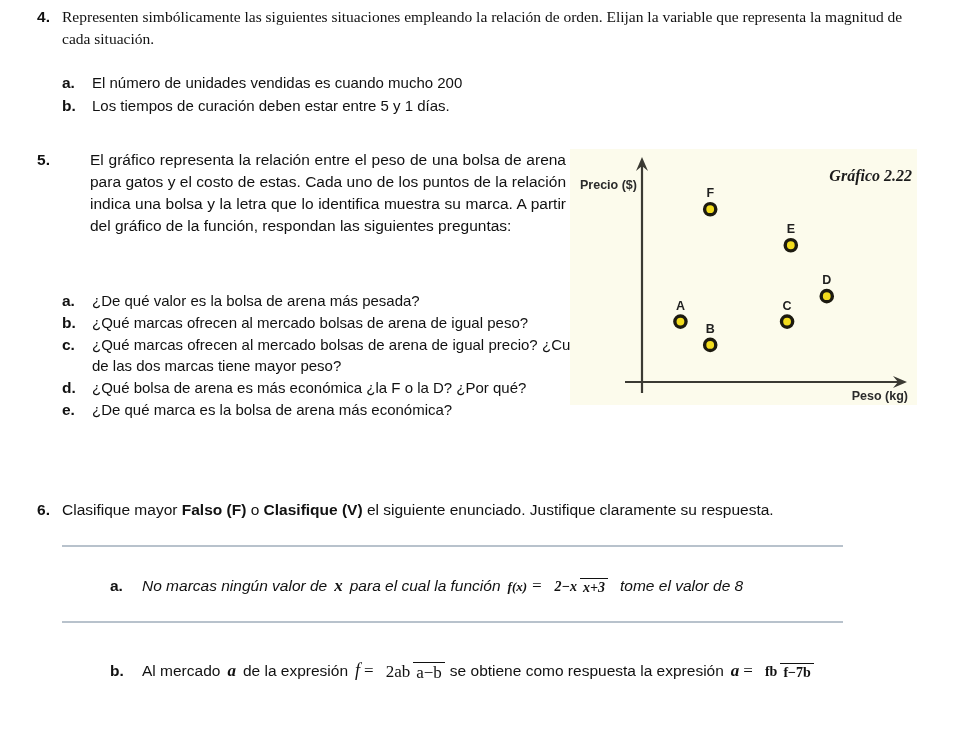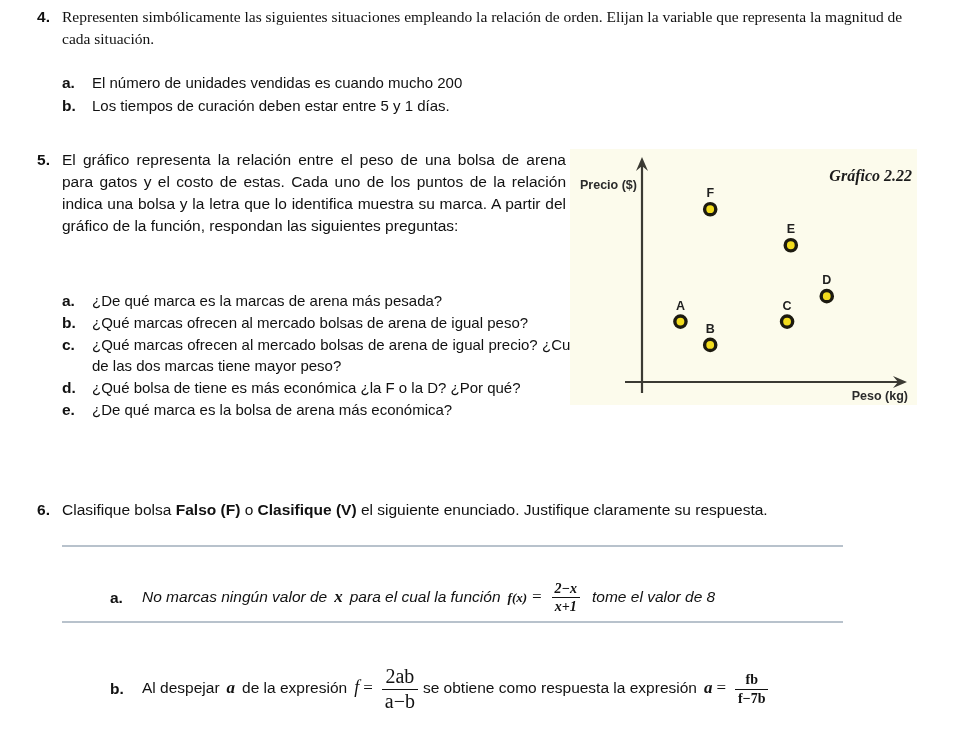--- a/index.html
+++ b/index.html
@@ -80,20 +80,21 @@
   #item5 {
     left: 26px;
     top: 149px;
     width: 540px;
   }
   #item5 .num { width: 24px; margin-right: 12px; }
   #item5 .body-col {
     width: 504px;
     text-align: justify;
     text-justify: inter-word;
+    margin-left: 28px;
   }
 
   #item5-sublist {
     left: 62px;
     top: 290px;
     width: 520px;
   }
   #item5-sublist .sub-letter { margin-right: 10px; }
   #item5-sublist .subitem { margin-bottom: 0px; }
   #item5-sublist .sub-text.justify {
@@ -155,35 +156,35 @@
     white-space: nowrap;
   }
   .up-text {
     font-size: 15.5px;
     white-space: nowrap;
   }
 
   
   .frac {
     display: inline-flex;
-    flex-direction: column;
-    align-items: center;
+    flex-direction: row;
+    align-items: flex-end;
     vertical-align: middle;
-    margin: 6px 5px;
+    margin: 0 5px;
     line-height: 1.08;
   }
   .frac .top {
     padding: 0 3px 1px 3px;
   }
   .frac .bot {
     border-top: 1.4px solid #111;
     padding: 1px 3px 0 3px;
   }
   .frac-sm { font-size: 14px; }
-  .frac-md { font-size: 20px; }
+  .frac-md { font-size: 17px; }
   .mi-b {
     font-family: "Liberation Serif", serif;
     font-style: italic;
     font-weight: bold;
   }
   .mn {
     font-family: "Liberation Serif", serif;
   }
   .mn-b {
     font-family: "Liberation Serif", serif;
@@ -227,33 +228,33 @@
 </div>
 
 <div class="item" id="item5">
   <div class="num">5.</div>
   <div class="body-col">El gráfico representa la relación entre el peso de una bolsa de arena para gatos y el costo de estas. Cada uno de los puntos de la relación indica una bolsa y la letra que lo identifica muestra su marca. A partir del gráfico de la función, respondan las siguientes preguntas:</div>
 </div>
 
 <div class="sublist" id="item5-sublist">
   <div class="subitem">
     <div class="sub-letter">a.</div>
-    <div class="sub-text">¿De qué marca es la marcas de arena más pesada?</div>
+    <div class="sub-text">¿De qué valor es la bolsa de arena más pesada?</div>
   </div>
   <div class="subitem">
     <div class="sub-letter">b.</div>
     <div class="sub-text justify">¿Qué marcas ofrecen al mercado bolsas de arena de igual peso?</div>
   </div>
   <div class="subitem">
     <div class="sub-letter">c.</div>
     <div class="sub-text justify">¿Qué marcas ofrecen al mercado bolsas de arena de igual precio? ¿Cuál de las dos marcas tiene mayor peso?</div>
   </div>
   <div class="subitem">
     <div class="sub-letter">d.</div>
-    <div class="sub-text">¿Qué bolsa de tiene es más económica ¿la F o la D? ¿Por qué?</div>
+    <div class="sub-text">¿Qué bolsa de arena es más económica ¿la F o la D? ¿Por qué?</div>
   </div>
   <div class="subitem">
     <div class="sub-letter">e.</div>
     <div class="sub-text">¿De qué marca es la bolsa de arena más económica?</div>
   </div>
 </div>
 
 <div id="figure">
   <svg id="chart-svg" width="347" height="256" viewBox="0 0 347 256">
 
@@ -290,36 +291,36 @@
         </g>
       </g>
     <text id="chart-title" x="342" y="32" text-anchor="end" font-family="'Liberation Serif', serif" font-style="italic" font-weight="bold" font-size="16" fill="#1b1b1b">Gráfico 2.22</text>
     <text id="chart-ylabel" x="10" y="40" font-family="'Liberation Sans', sans-serif" font-weight="bold" font-size="12.5" fill="#2b2b2b">Precio ($)</text>
     <text id="chart-xlabel" x="338" y="251" text-anchor="end" font-family="'Liberation Sans', sans-serif" font-weight="bold" font-size="12.5" fill="#2b2b2b">Peso (kg)</text>
   </svg>
 </div>
 
 <div class="item" id="item6">
   <div class="num">6.</div>
-  <div class="body-col"><span>Clasifique bolsa </span><span class="bold-inline">Falso (F)</span><span> o </span><span class="bold-inline">Clasifique (V)</span><span> el siguiente enunciado. Justifique claramente su respuesta.</span></div>
+  <div class="body-col"><span>Clasifique mayor </span><span class="bold-inline">Falso (F)</span><span> o </span><span class="bold-inline">Clasifique (V)</span><span> el siguiente enunciado. Justifique claramente su respuesta.</span></div>
 </div>
 
 <div class="divider" id="divider1"></div>
 <div class="divider" id="divider2"></div>
 
 <div class="mathrow" id="item6a">
   <div class="sub-letter">a.</div>
   <div class="it-text"><span>No marcas ningún valor de</span><span class="mi-b gap-l gap-r" style="font-size:17px">x</span><span>para el cual la función</span><span class="fx gap-l">f(x)</span><span class="eqsign" style="font-size:17px">=</span><span class="frac frac-sm">
         <span class="top mn-b">2−x</span>
-        <span class="bot mn-b">x+1</span>
+        <span class="bot mn-b">x+3</span>
       </span><span class="gap-l">tome el valor de 8</span></div>
 </div>
 
 <div class="mathrow" id="item6b">
   <div class="sub-letter">b.</div>
-  <div class="up-text"><span>Al despejar</span><span class="mi-b gap-l gap-r" style="font-size:17px">a</span><span>de la expresión</span><span class="fx-light gap-l">f</span><span class="eqsign" style="font-size:17px">=</span><span class="frac frac-md">
+  <div class="up-text"><span>Al mercado</span><span class="mi-b gap-l gap-r" style="font-size:17px">a</span><span>de la expresión</span><span class="fx-light gap-l">f</span><span class="eqsign" style="font-size:17px">=</span><span class="frac frac-md">
         <span class="top mn">2ab</span>
         <span class="bot mn">a−b</span>
       </span><span>se obtiene como respuesta la expresión</span><span class="mi-b gap-l" style="font-size:17px">a</span><span class="eqsign" style="font-size:17px">=</span><span class="frac frac-sm">
         <span class="top mn-b">fb</span>
         <span class="bot mn-b">f−7b</span>
       </span></div>
 </div>
 
 </body></html>

